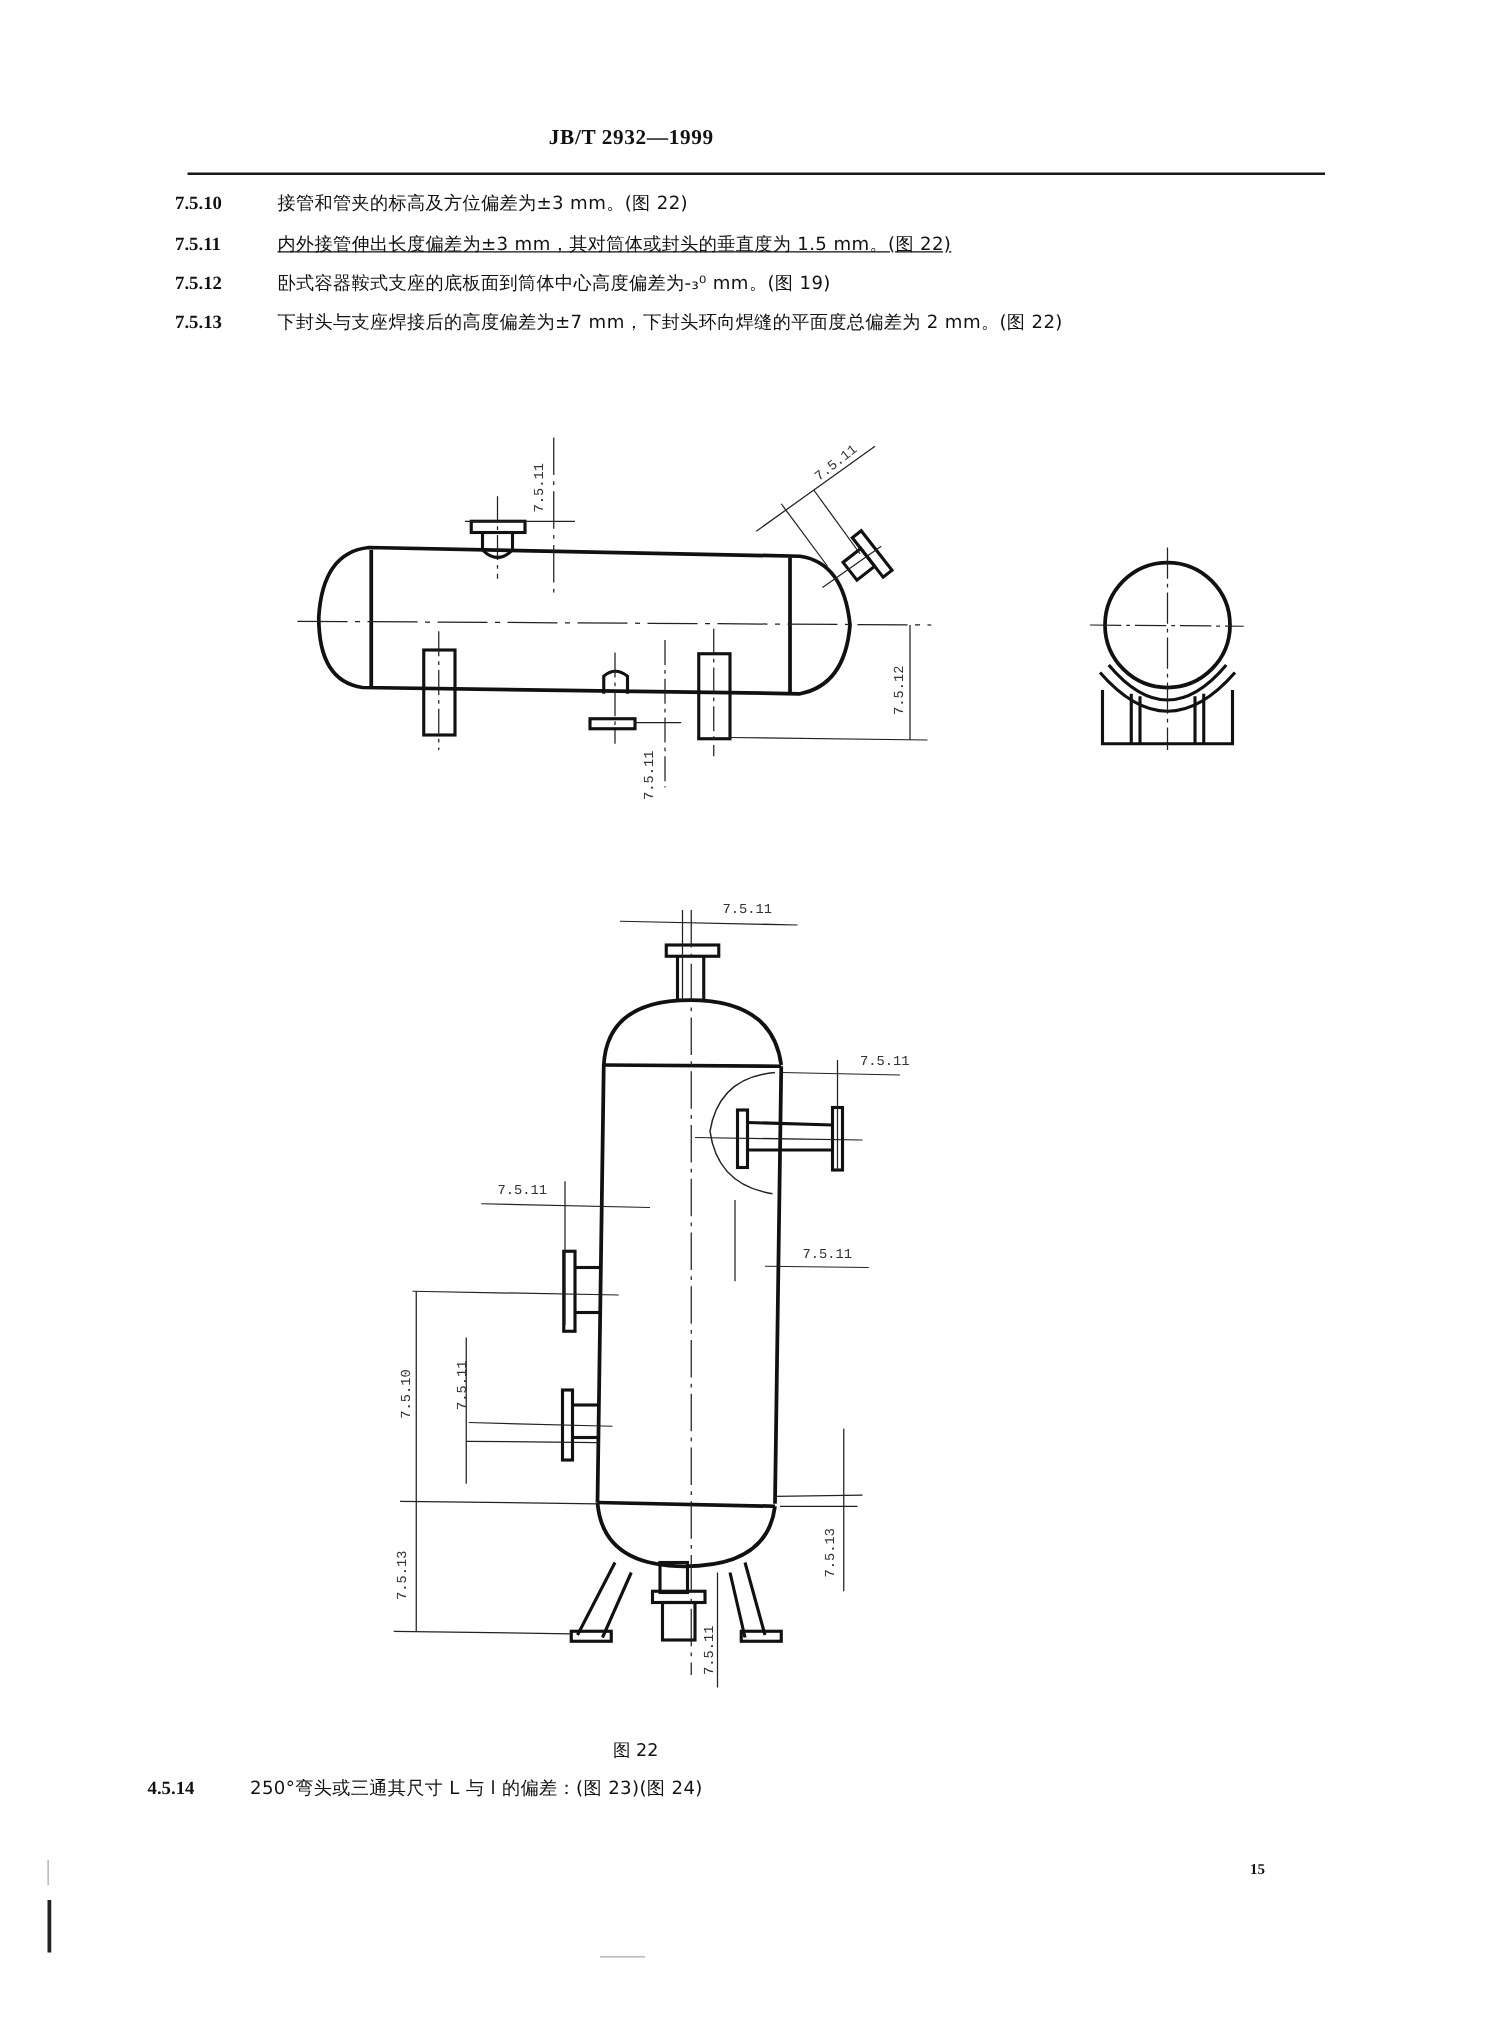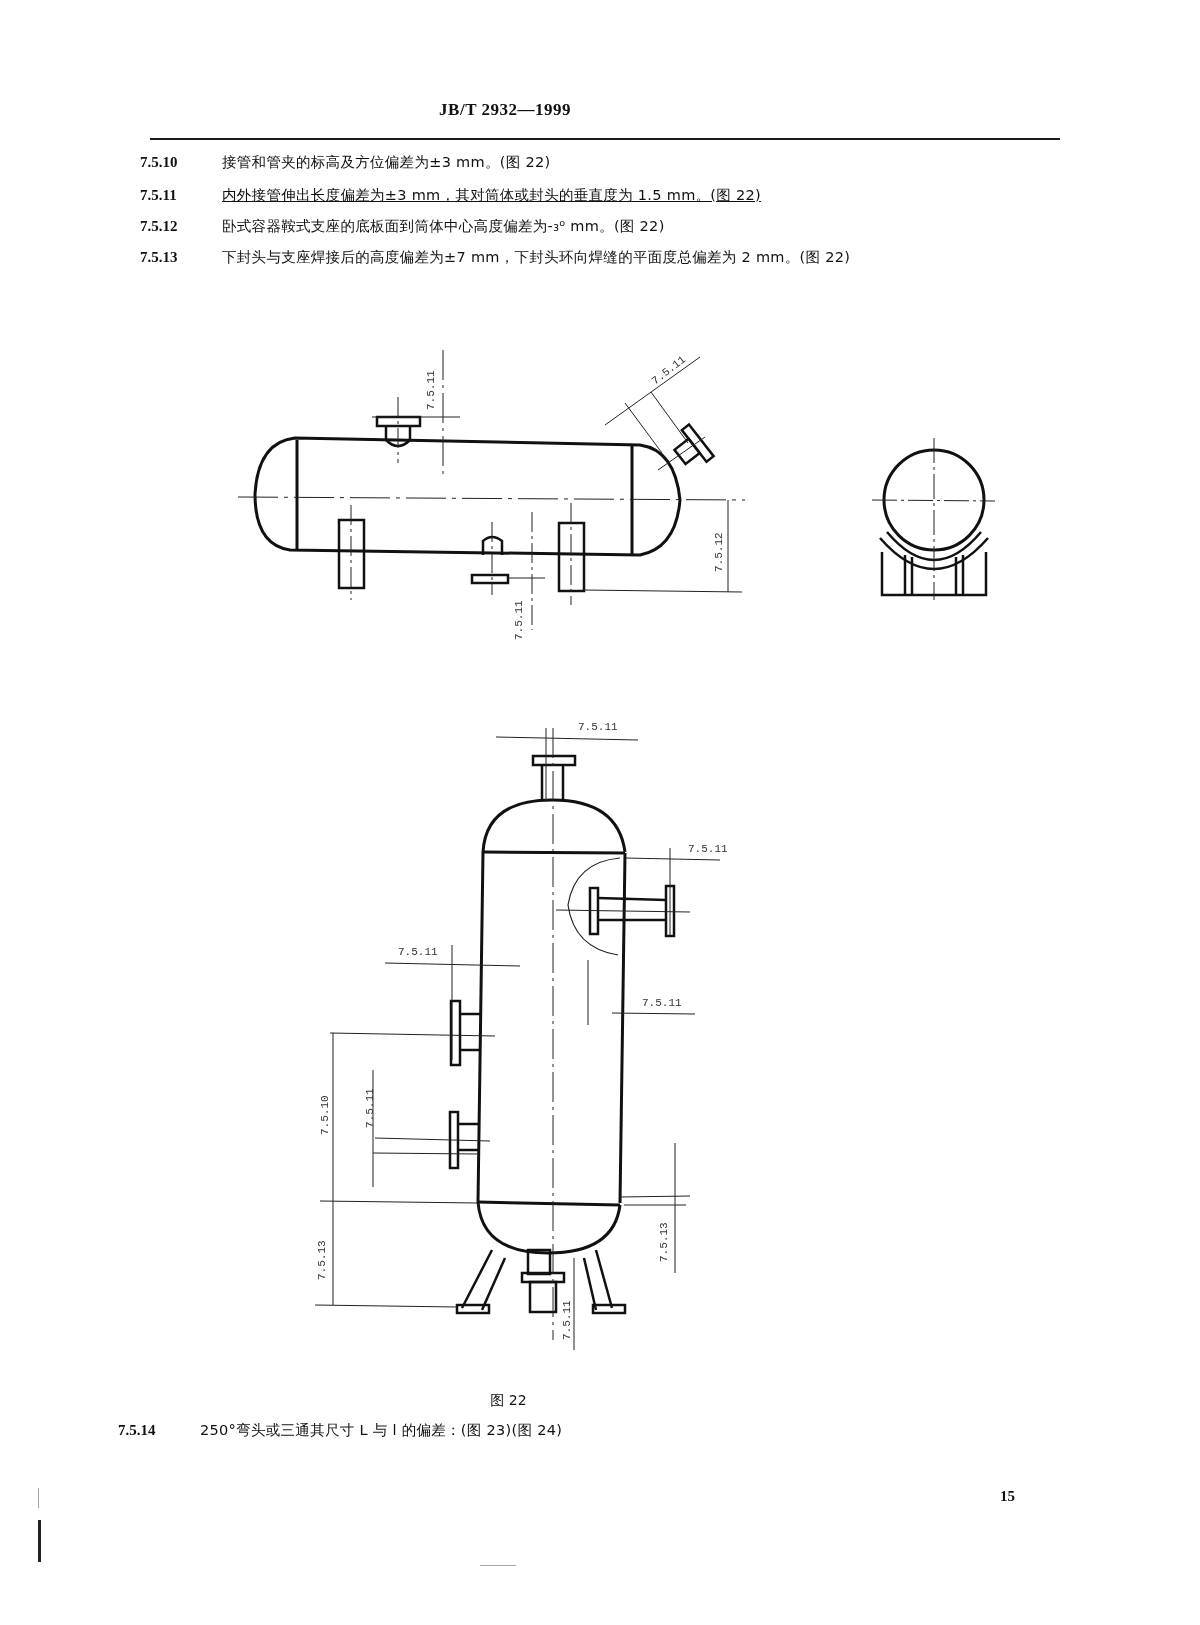--- a/index.html
+++ b/index.html
@@ -21,39 +21,39 @@
       display: inline-block; width: 82px; font-family: "Liberation Serif", serif; font-weight: bold; font-size: 15px;
     }
     .clause .txt { font-family: "DejaVu Sans", sans-serif; font-size: 14.5px; letter-spacing: 0.3px; }
     .fig { position: absolute; }
     .fig svg { overflow: visible; }
     .caption {
       position: absolute; left: 0; width: 1017px; top: 1392px; text-align: center;
       font-family: "DejaVu Sans", sans-serif; font-size: 14px;
     }
     .page-num {
-      position: absolute; left: 1000px; top: 1488px; font-family: "Liberation Serif", serif; font-size: 15px; font-weight: bold;
+      position: absolute; left: 1000px; top: 1488px; font-family: "Liberation Serif", serif; font-size: 12px; font-weight: bold;
     }
     .scan-mark { position: absolute; background: #222; }
     .dimtxt { font-family: "Liberation Mono", monospace; font-size: 11px; fill: #333; }
   </style>
 </head>
 <body>
 
 <div class="header-title">JB/T 2932—1999</div>
 <div class="header-rule"></div>
 
 <div class="clause" style="top:152px;">
   <span class="num">7.5.10</span><span class="txt">接管和管夹的标高及方位偏差为±3 mm。(图 22)</span>
 </div>
 <div class="clause" style="top:185px;text-decoration:underline;">
   <span class="num">7.5.11</span><span class="txt">内外接管伸出长度偏差为±3 mm，其对筒体或封头的垂直度为 1.5 mm。(图 22)</span>
 </div>
 <div class="clause" style="top:216px;">
-  <span class="num">7.5.12</span><span class="txt">卧式容器鞍式支座的底板面到筒体中心高度偏差为-₃⁰ mm。(图 22)</span>
+  <span class="num">7.5.12</span><span class="txt">卧式容器鞍式支座的底板面到筒体中心高度偏差为-₃⁰ mm。(图 19)</span>
 </div>
 <div class="clause" style="top:247px;">
   <span class="num">7.5.13</span><span class="txt">下封头与支座焊接后的高度偏差为±7 mm，下封头环向焊缝的平面度总偏差为 2 mm。(图 22)</span>
 </div>
 
 <div class="fig" style="left:0;top:0;">
   <svg width="1200" height="1625" viewBox="0 0 1200 1625" style="position:absolute;left:0;top:0;">
     <g stroke="#111" fill="none" stroke-width="3">
 
       <path d="M295 438 L640 445 Q675 450 680 500 Q676 548 640 555 L290 550 Q255 545 255 494 Q258 442 295 438 Z"></path>
@@ -179,20 +179,20 @@
     <text class="dimtxt" transform="translate(373,1128) rotate(-90)">7.5.11</text>
     <text class="dimtxt" transform="translate(325,1280) rotate(-90)">7.5.13</text>
     <text class="dimtxt" transform="translate(667,1262) rotate(-90)">7.5.13</text>
     <text class="dimtxt" transform="translate(570,1340) rotate(-90)">7.5.11</text>
   </svg>
 </div>
 
 <div class="caption">图 22</div>
 
 <div class="clause" style="top:1420px;left:118px;">
-  <span class="num">7.5.14</span><span class="txt">250°弯头或三通其尺寸 L 与 l 的偏差：(图 23)(图 24)</span>
+  <span class="num">4.5.14</span><span class="txt">250°弯头或三通其尺寸 L 与 l 的偏差：(图 23)(图 24)</span>
 </div>
 
 <div class="page-num">15</div>
 
 <div class="scan-mark" style="left:38px;top:1520px;width:3px;height:42px;"></div>
 <div class="scan-mark" style="left:38px;top:1488px;width:1px;height:20px;opacity:0.4;"></div>
 <div class="scan-mark" style="left:480px;top:1565px;width:36px;height:1px;opacity:0.4;"></div>
 
 </body></html>

